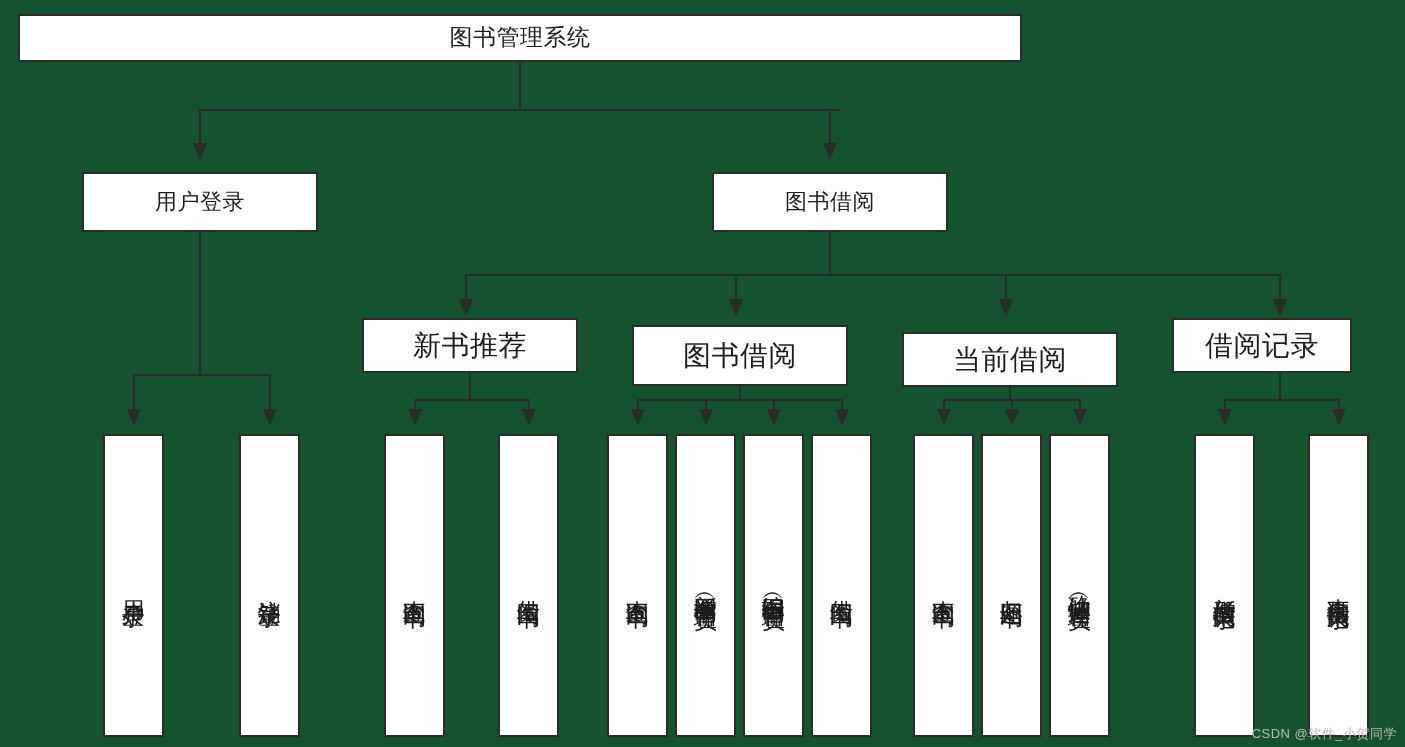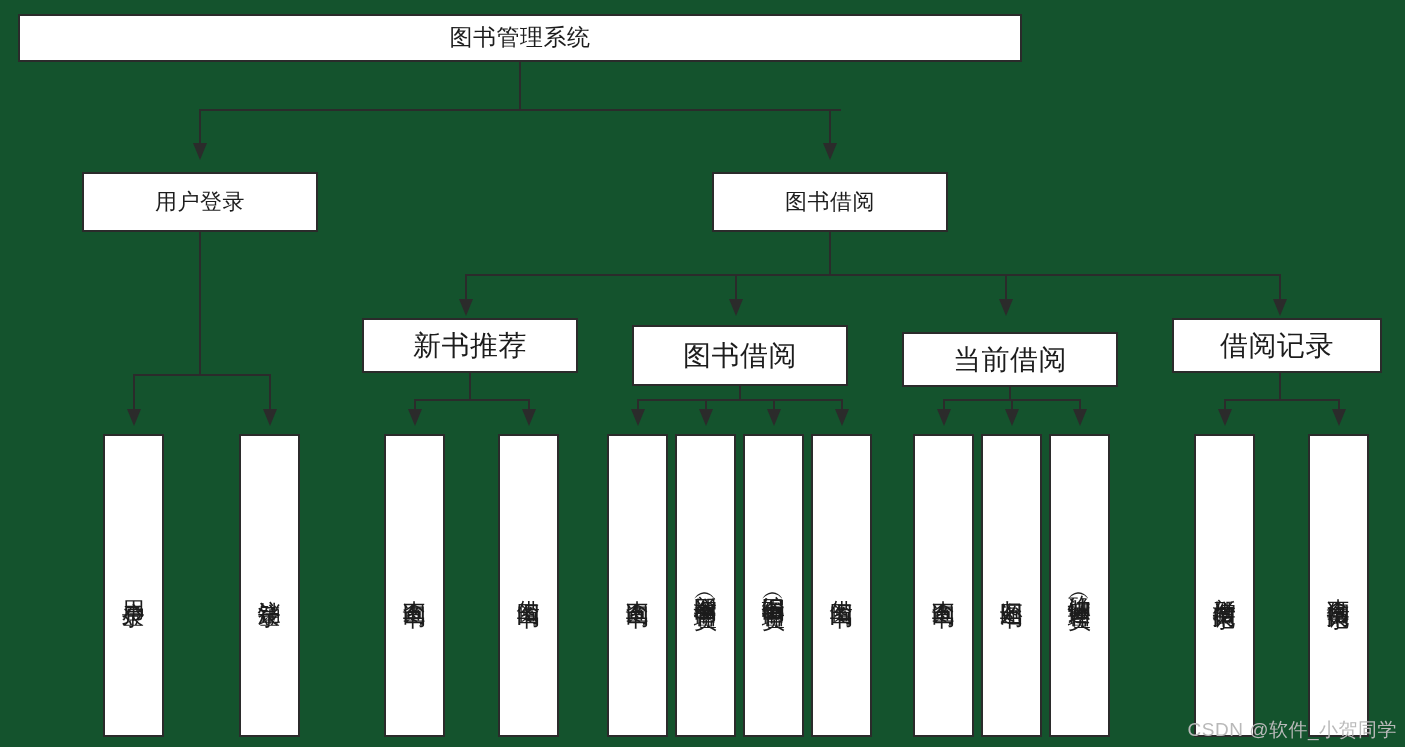--- a/index.html
+++ b/index.html
@@ -65,21 +65,21 @@
     border-left:7px solid transparent;
     border-right:7px solid transparent;
     border-top:17px solid #2b2b2b;
     z-index:2;
   }
   
   #watermark{
     position:absolute;
     right:8px;
     bottom:4px;
-    font-size:19px;
+    font-size:13px;
     color:#b9b9b9;
     letter-spacing:0.5px;
     z-index:5;
     white-space:nowrap;
     pointer-events:none;
   }
 </style>
 </head>
 <body>
 
@@ -157,21 +157,21 @@
 
   <div class="node lvl3" style="left:362px;top:318px;width:216px;height:55px;">
     <span class="label">新书推荐</span>
   </div>
   <div class="node lvl3" style="left:632px;top:325px;width:216px;height:61px;">
     <span class="label">图书借阅</span>
   </div>
   <div class="node lvl3" style="left:902px;top:332px;width:216px;height:55px;">
     <span class="label">当前借阅</span>
   </div>
-  <div class="node lvl3" style="left:1172px;top:318px;width:210px;height:55px;">
+  <div class="node lvl3" style="left:1172px;top:318px;width:180px;height:55px;">
     <span class="label">借阅记录</span>
   </div>
 
   <div class="node leaf" style="left:103px;top:434px;width:61px;height:303px;">
     <span class="label">用户登录</span>
   </div>
   <div class="node leaf" style="left:239px;top:434px;width:61px;height:303px;">
     <span class="label">注销登录</span>
   </div>
 

